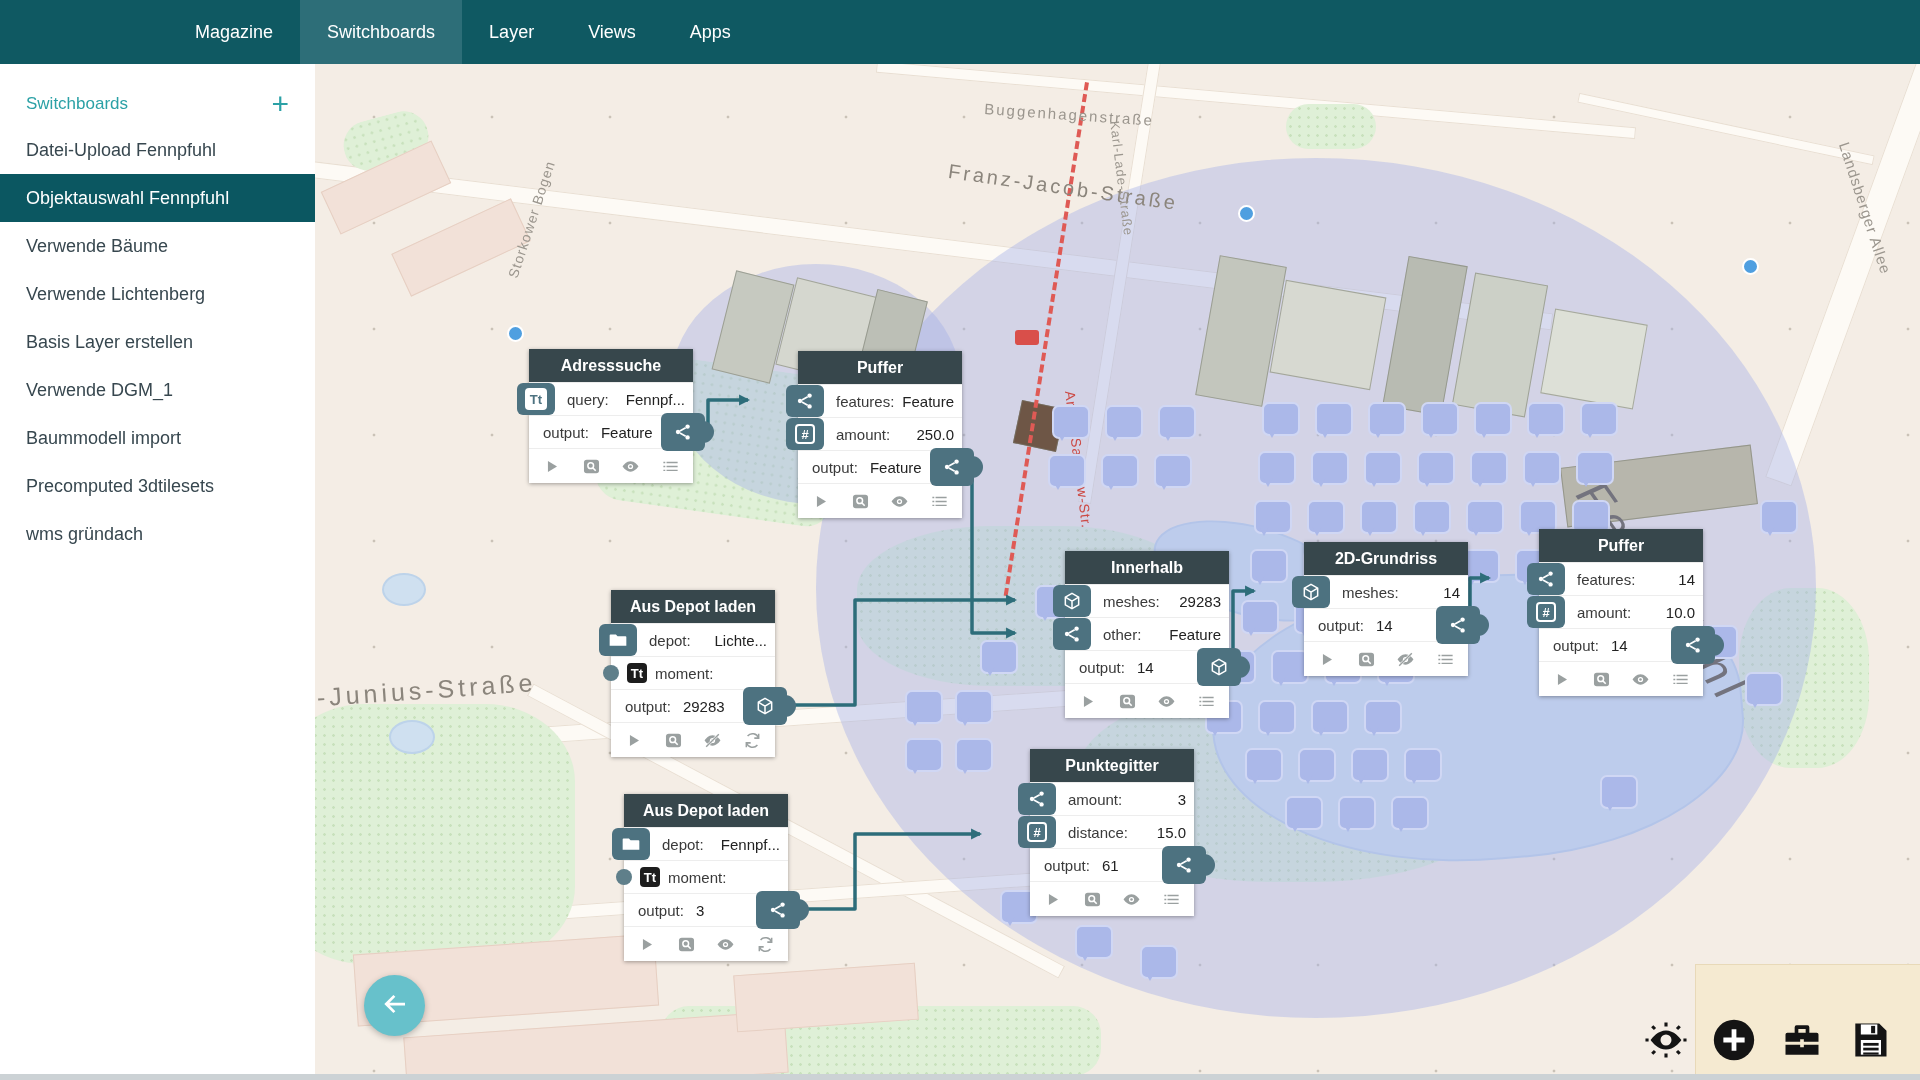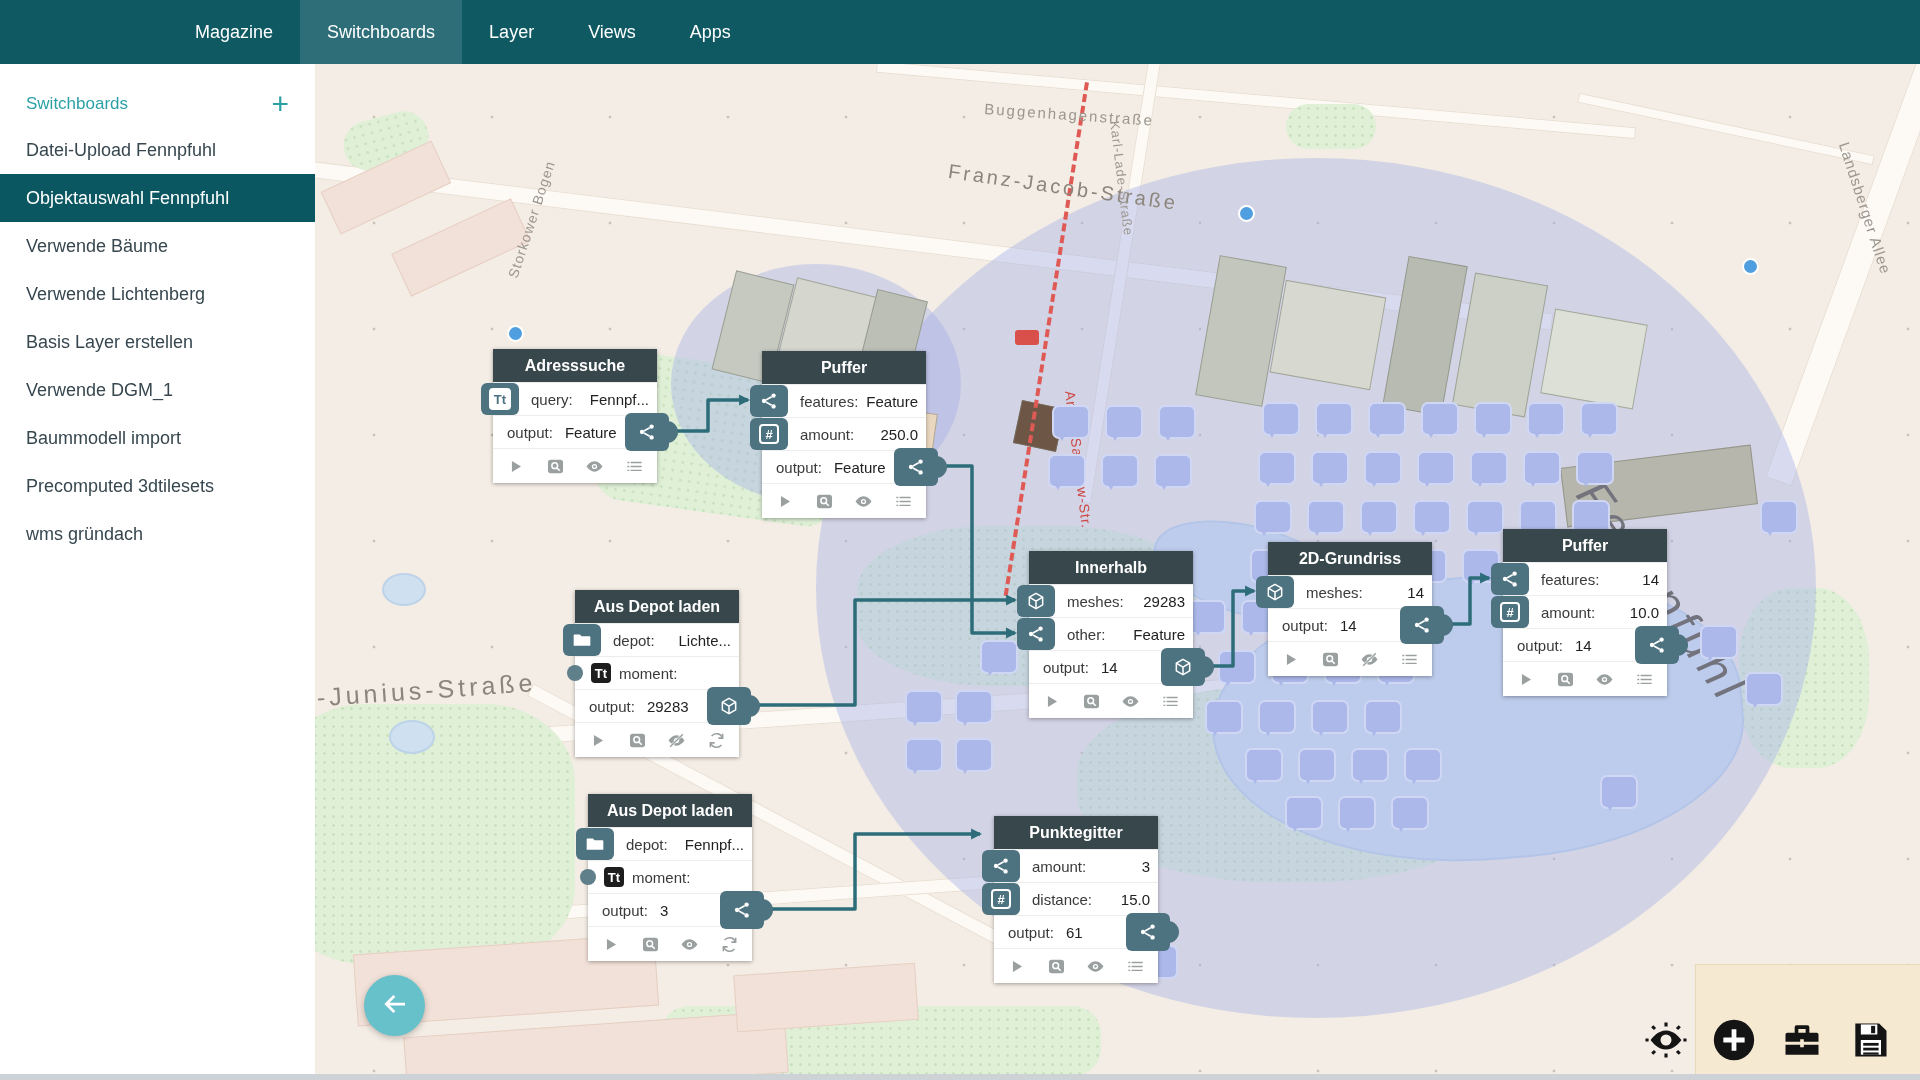--- a/index.html
+++ b/index.html
@@ -44,21 +44,21 @@
   .tram-icon{position:absolute;width:24px;height:15px;background:#d94f4a;border-radius:3px;z-index:2;}
   
   .marker{position:absolute;width:34px;height:30px;background:#abb8e9;border:2px solid #d0d7f4;
     border-radius:7px;z-index:3;}
   .marker::after{content:"";position:absolute;left:3px;bottom:-9px;
     border:5px solid transparent;border-top:9px solid #abb8e9;}
   
   .wires-svg{position:absolute;left:0;top:0;width:1605px;height:1016px;z-index:4;pointer-events:none;}
   
   .node{position:absolute;width:164px;background:#fff;z-index:5;
-    box-shadow:0 1px 4px rgba(0,0,0,.35);font-size:15px;}
+    box-shadow:0 1px 4px rgba(0,0,0,.35);font-size:15px;margin-left:36px;}
   .node-header{height:33px;background:#37474c;color:#fff;display:flex;align-items:center;
     justify-content:center;font-size:16px;font-weight:700;cursor:move;}
   .node-row{position:relative;height:33px;display:flex;align-items:center;
     border-top:1px solid #ededed;box-sizing:border-box;}
   .node-row .lbl{color:#3a3a3a;font-weight:500;}
   .node-row .val{margin-left:auto;color:#222;font-weight:500;}
   .node-row.tab{padding:0 8px 0 38px;}
   .node-row.dot{padding:0 8px 0 16px;}
   .node-row.out{padding:0 8px 0 14px;}
   .node-row.out .val{margin-left:12px;margin-right:auto;}
@@ -736,21 +736,21 @@
           <span class="fbtn">
             <span class="ic">
               <svg viewBox="0 0 24 24" fill="none" stroke="currentColor" stroke-width="1.9">
                 <path d="M19.5 9A8 8 0 005.8 6.2M4.5 15a8 8 0 0013.7 2.8"></path>
                 <path d="M19.8 3.5V9h-5.5M4.2 20.5V15h5.5"></path>
               </svg>
             </span>
           </span>
         </div>
       </div>
-      <div class="node" style="left: 679px; top: 752px;">
+      <div class="node" style="left: 679px; top: 685px;">
         <div class="node-header">Punktegitter</div>
         <div class="node-row tab">
           <div class="port-tab">
             <span class="ic">
               <svg viewBox="0 0 24 24" fill="currentColor">
                 <circle cx="17.5" cy="5.5" r="2.6"></circle>
                 <circle cx="6" cy="12" r="2.6"></circle>
                 <circle cx="17.5" cy="18.5" r="2.6"></circle>
                 <path d="M8.3 10.7l6.9-3.9M8.3 13.3l6.9 3.9" stroke="currentColor" stroke-width="2"></path>
               </svg>

